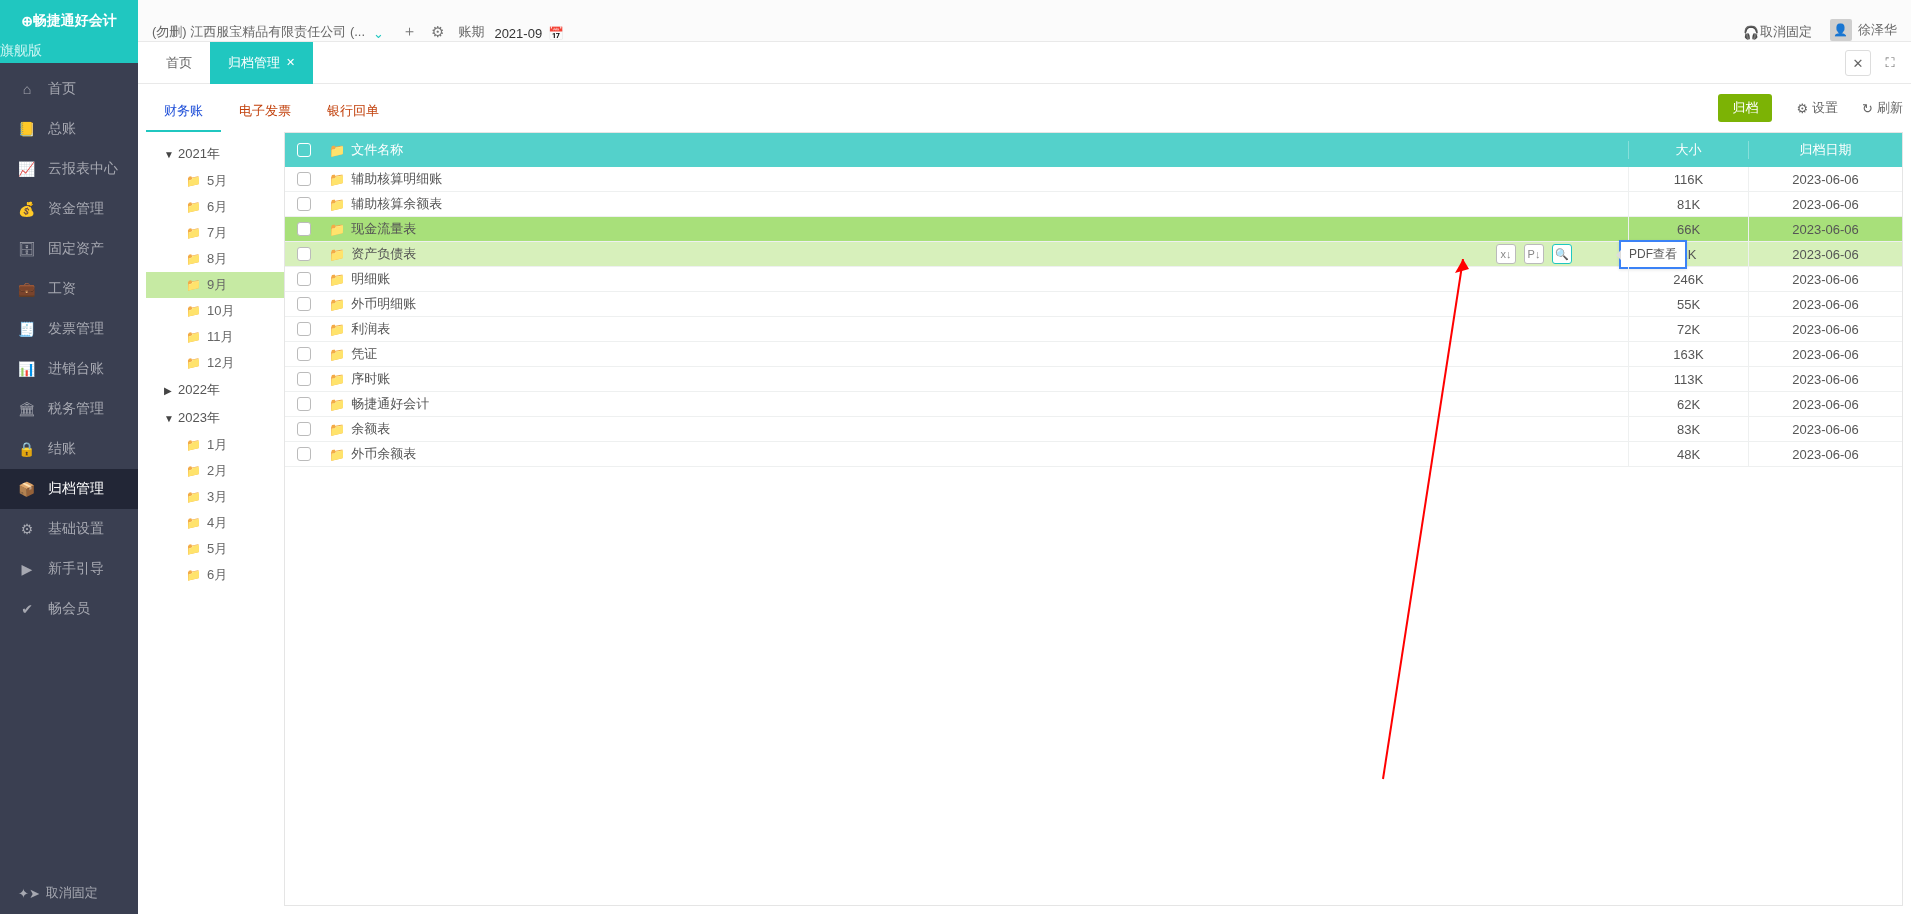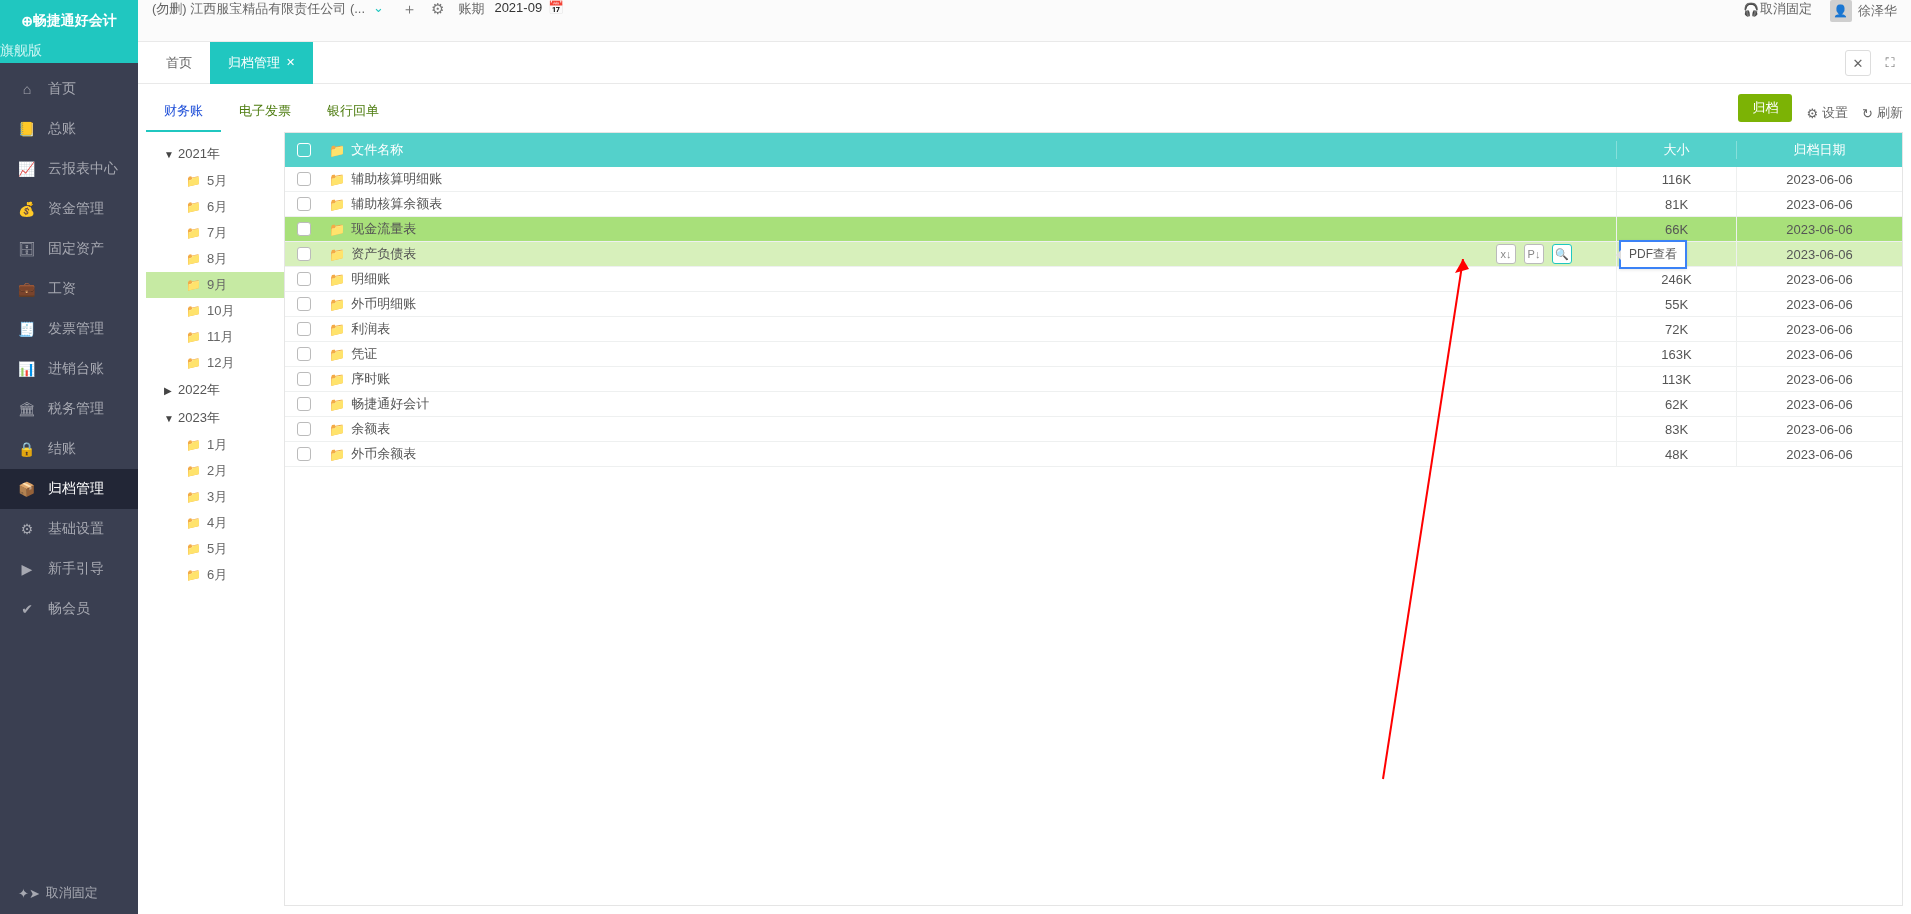--- a/index.html
+++ b/index.html
@@ -7,59 +7,59 @@
 .app{display:flex;height:914px;width:1911px}
 .sidebar{width:138px;background:#3a3f51;color:#a6a8b1;display:flex;flex-direction:column}
 .logo{height:42px;background:#20c7c0;display:flex;align-items:center;justify-content:center;color:#fff;font-size:14px;font-weight:bold}
 .logo-sub{font-size:14px;text-align:left;background:#20c7c0;color:#c9f5f2;padding-bottom:3px}
 .nav{flex:1;padding-top:6px}
 .nav-item{display:flex;align-items:center;padding:11px 18px;cursor:pointer;font-size:14px}
 .nav-item.active{background:#222636;color:#fff}
 .nav-item .ico{width:18px;height:18px;margin-right:12px;display:inline-flex;align-items:center;justify-content:center}
 .sidebar-footer{padding:12px 18px;font-size:13px;display:flex;align-items:center;color:#a6a8b1;cursor:pointer}
 .main{flex:1;display:flex;flex-direction:column;background:#fff}
-.topbar{height:42px;display:flex;align-items:flex-start;padding:0 14px;border-bottom:1px solid #e9e9e9;background:#fbfbfb}
+.topbar{height:42px;display:flex;align-items:flex-end;padding:0 14px;border-bottom:1px solid #e9e9e9;background:#fbfbfb}
 .topbar .company{color:#666;font-size:13px;margin-right:8px}
 .topbar .chev{color:#20c7c0;margin-right:18px}
 .topbar .plus,.topbar .gear{color:#777;margin-right:14px;cursor:pointer;font-size:15px}
 .topbar .label{color:#666;margin-right:10px}
 .topbar .period{color:#333;margin-right:6px}
 .topbar .cal{color:#20c7c0}
 .topbar .spacer{flex:1}
 .topbar .consult{color:#666;margin-right:18px;display:flex;align-items:center;cursor:pointer}
 .topbar .user{display:flex;align-items:center;color:#666}
 .avatar{width:22px;height:22px;background:#cfcfcf;border-radius:2px;margin-right:6px;display:flex;align-items:center;justify-content:center;color:#fff;font-size:12px}
 .tabbar{height:42px;display:flex;align-items:center;padding:0 10px;background:#fff;border-bottom:1px solid #e9e9e9;position:relative}
 .tab{padding:0 18px;height:42px;display:flex;align-items:center;cursor:pointer;color:#666}
 .tab.active{background:#20c7c0;color:#fff}
 .tab .close{margin-left:6px;font-size:11px}
 .tabbar .tabclose{position:absolute;right:40px;top:8px;width:26px;height:26px;border:1px solid #ddd;border-radius:3px;display:flex;align-items:center;justify-content:center;cursor:pointer;color:#666}
 .tabbar .expand{position:absolute;right:8px;top:8px;width:26px;height:26px;display:flex;align-items:center;justify-content:center;cursor:pointer;color:#666}
 .content{flex:1;display:flex;overflow:hidden}
 .filepane{flex:1;display:flex;flex-direction:column;padding:0 8px 8px 8px}
 .subtabs{height:48px;display:flex;align-items:flex-end;position:relative}
-.subtab{padding:10px 18px;color:#4d7c0f;cursor:pointer;border-bottom:2px solid transparent}
+.subtab{padding:10px 18px;color:#c2410c;cursor:pointer;border-bottom:2px solid transparent}
 .subtab.active{color:#1d4ed8;border-bottom:2px solid #20c7c0}
-.toolbar{position:absolute;right:0;top:10px;display:flex;align-items:flex-end;gap:14px}
+.toolbar{position:absolute;right:0;top:10px;display:flex;align-items:center;gap:24px}
 .btn-primary{background:#7cb305;color:#fff;padding:5px 14px;border-radius:3px;cursor:pointer;font-size:13px;border:none}
 .tool-link{color:#666;cursor:pointer;display:flex;align-items:center;gap:4px}
 .body{flex:1;display:flex;overflow:hidden}
 .tree{width:138px;padding:8px 0;overflow-y:auto}
 .tree-node{padding:5px 8px 5px 18px;cursor:pointer;display:flex;align-items:center;color:#555;font-size:13px}
 .tree-node .arrow{width:14px;display:inline-block;color:#444;font-size:10px}
 .tree-month{padding:4px 8px 4px 40px;cursor:pointer;color:#666;font-size:13px;display:flex;align-items:center;height:26px}
 .tree-month .fico{color:#c9c9c9;margin-right:6px;font-size:12px}
 .tree-month.active{background:#c6eaa3}
 .tree-month.active .fico{color:#20c7c0}
 .grid{flex:1;display:flex;flex-direction:column;border:1px solid #e5e5e5}
 .grid-head{display:flex;background:#54d1cb;color:#fff;height:34px;align-items:center;font-size:13px}
 .col-chk{width:38px;display:flex;justify-content:center}
 .col-name{flex:1;padding-left:6px;display:flex;align-items:center}
 .col-size{width:120px;text-align:center;border-left:1px solid rgba(255,255,255,0.3)}
-.col-date{width:166px;text-align:center;border-left:1px solid rgba(255,255,255,0.3)}
+.col-date{width:154px;text-align:center;border-left:1px solid rgba(255,255,255,0.3)}
 .grid-body{flex:1;overflow-y:auto;position:relative}
 .row{display:flex;height:25px;align-items:center;border-bottom:1px solid #eef0f0;font-size:13px;color:#555;position:relative}
 .row .col-size,.row .col-date{border-left:1px solid #eef0f0;height:100%;display:flex;align-items:center;justify-content:center}
 .row.sel1{background:#a8e07a}
 .row.sel2{background:#d7f0bb}
 .fico2{color:#54d1cb;margin-right:6px;font-size:13px}
 .chkbox{width:14px;height:14px;border:1px solid #bbb;border-radius:3px;background:#fff;cursor:pointer}
 .chkbox.head{border-color:#fff;background:transparent}
 .row-actions{position:absolute;right:330px;display:flex;gap:8px;align-items:center}
 .act-ico{width:20px;height:20px;border:1px solid #bbb;border-radius:3px;display:flex;align-items:center;justify-content:center;color:#888;cursor:pointer;font-size:11px;background:#fff}

